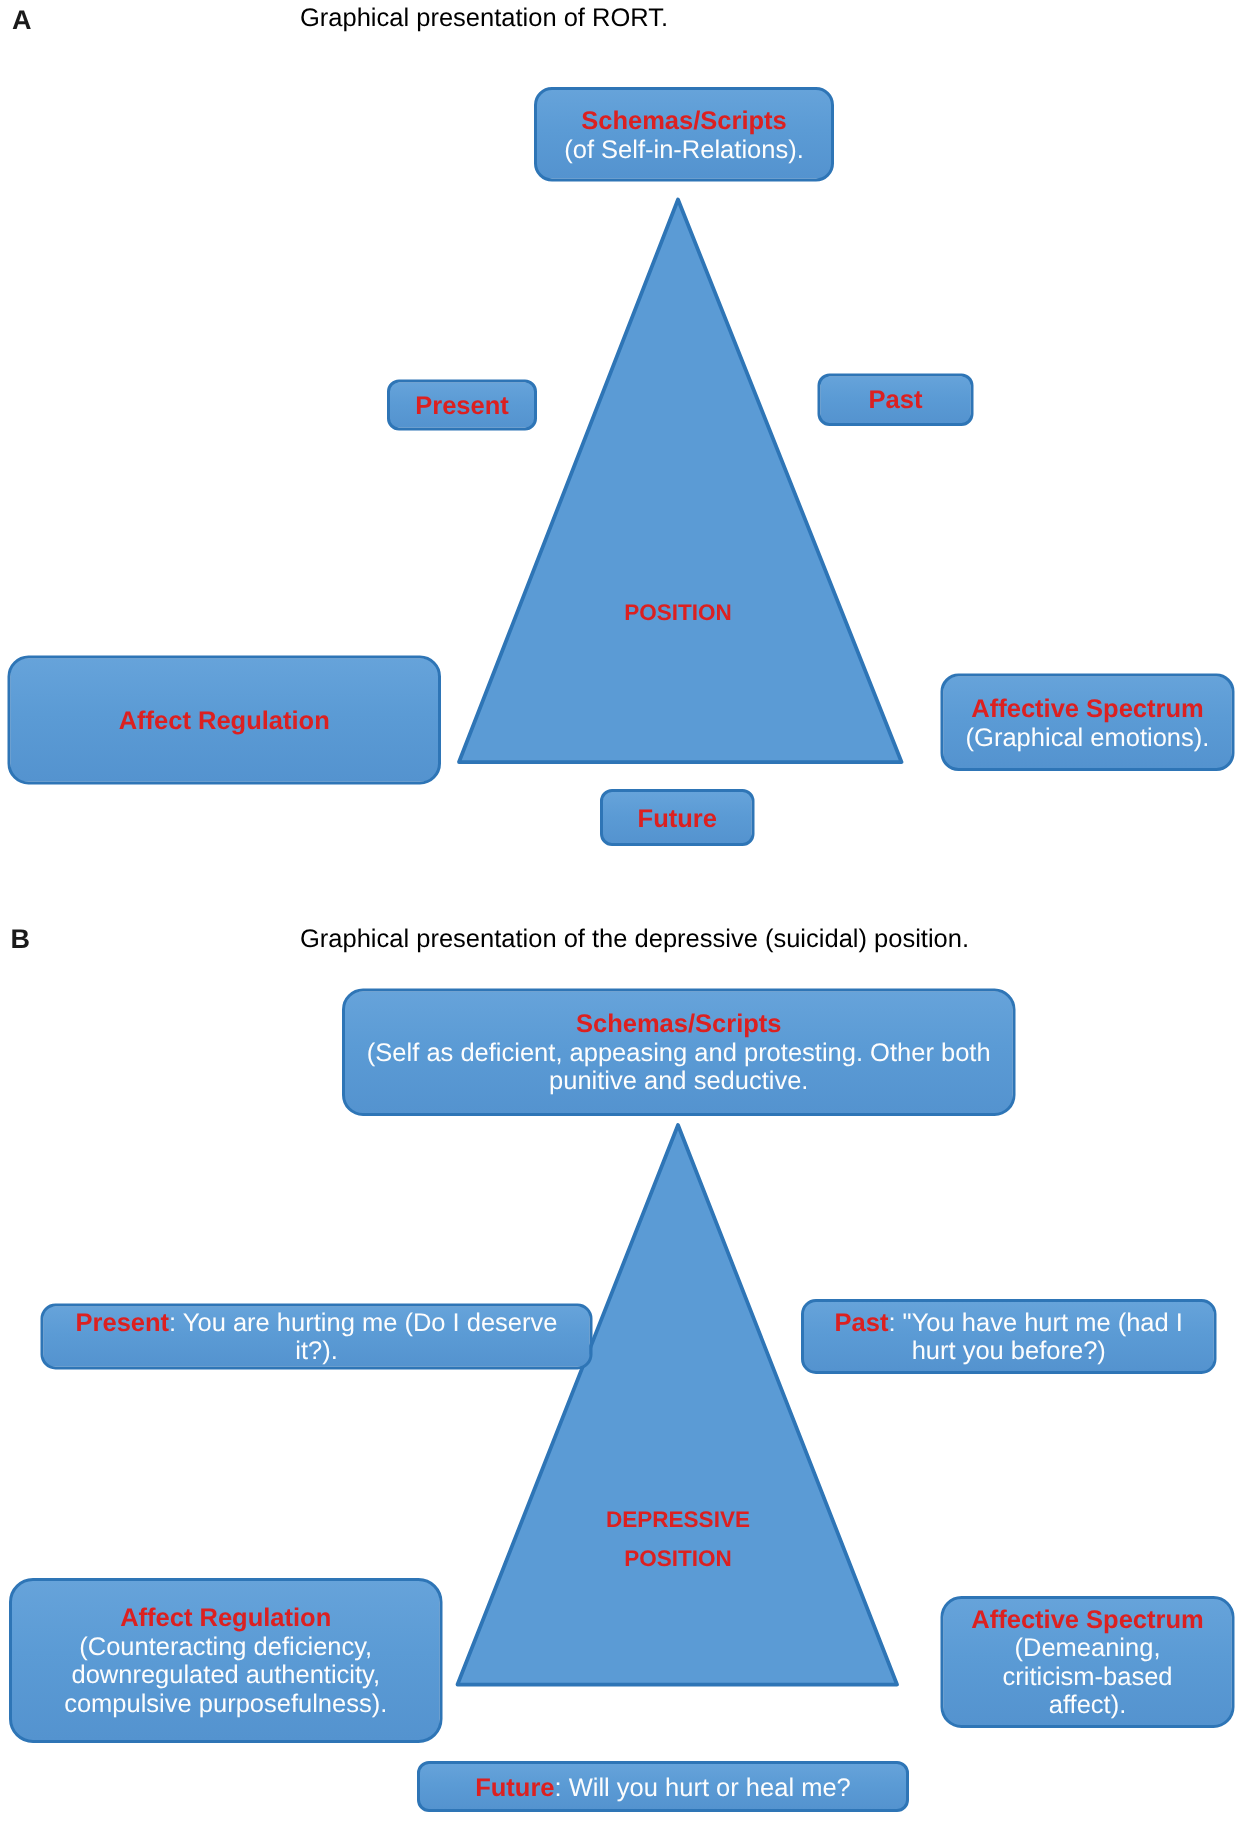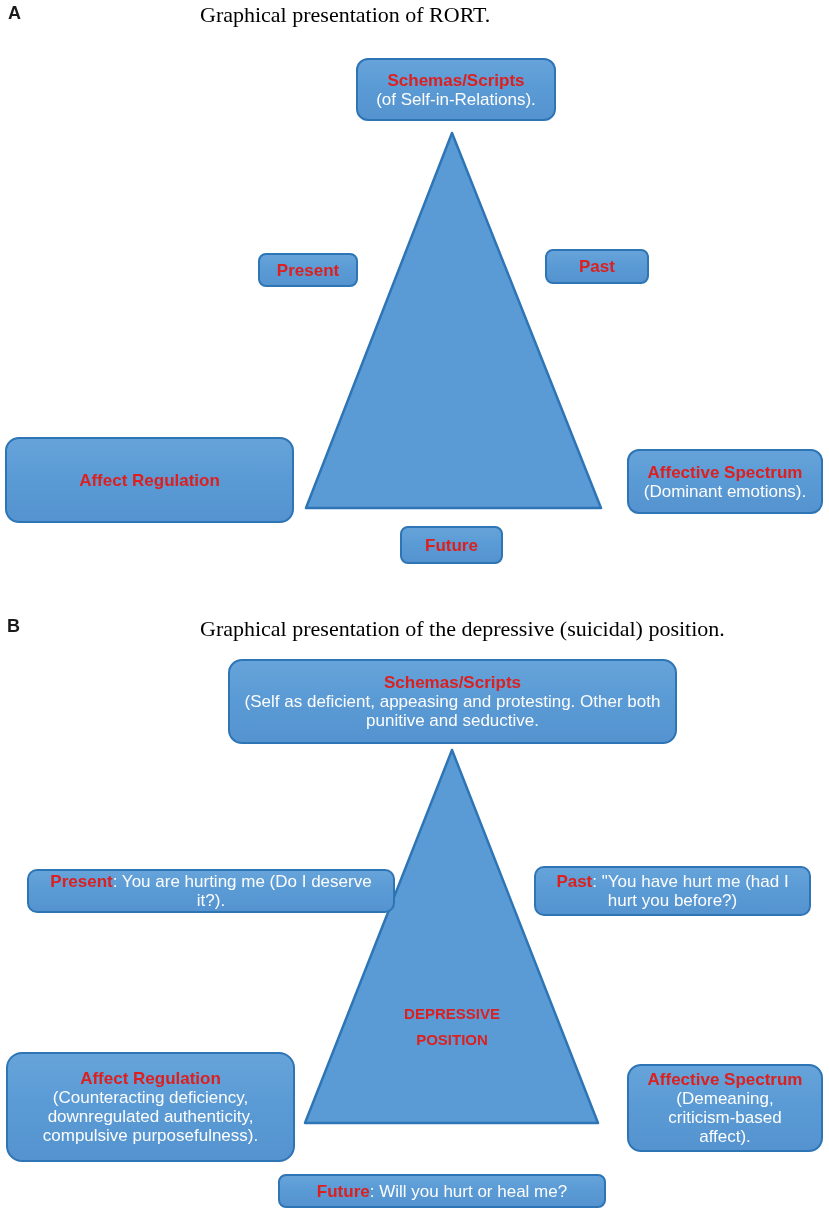--- a/index.html
+++ b/index.html
@@ -12,22 +12,22 @@
   }
   .panel-label{
     position:absolute;
     font-family:"Liberation Sans",sans-serif;
     font-weight:700;
     font-size:18px;
     color:#1a1a1a;
   }
   .fig-title{
     position:absolute;
-    font-family:Liberation Serif, serif;
-    font-size:22px;
+    font-family:Liberation Sans, sans-serif;
+    font-size:17px;
     color:#000000;
     white-space:nowrap;
   }
   .box{
     position:absolute;
     background:linear-gradient(180deg,#66a3da 0%,#5b9bd5 45%,#5493cf 100%);
     border:2px solid #2e75b6;
     box-sizing:border-box;
     display:flex;
     flex-direction:column;
@@ -62,41 +62,42 @@
 <div id="canvas">
 
   <div class="panel-label" style="left:8px;top:3px;">A</div>
 
   <div class="fig-title" style="left:200px;top:2px;">Graphical presentation of RORT.</div>
 
   <svg class="tri" style="left:300px;top:127px;" width="308" height="388" viewBox="0 0 308 388">
     <polygon points="152,6 301,381 6,381" fill="#5b9bd5" stroke="#2e75b6" stroke-width="2.5" stroke-linejoin="round"></polygon>
   </svg>
 
+  <div class="tri-label" style="left:352px;top:396px;width:200px;">POSITION</div>
 
   <div class="box" style="left:356px;top:58px;width:200px;height:63px;border-radius:12px;">
     <div class="h">Schemas/Scripts</div>
     <div class="b">(of Self-in-Relations).</div>
   </div>
 
   <div class="box" style="left:258px;top:253px;width:100px;height:34px;border-radius:8px;">
     <div class="h">Present</div>
   </div>
 
   <div class="box" style="left:545px;top:249px;width:104px;height:35px;border-radius:8px;">
     <div class="h">Past</div>
   </div>
 
   <div class="box" style="left:5px;top:437px;width:289px;height:86px;border-radius:14px;">
     <div class="h">Affect Regulation</div>
   </div>
 
   <div class="box" style="left:627px;top:449px;width:196px;height:65px;border-radius:12px;">
     <div class="h">Affective Spectrum</div>
-    <div class="b">(Dominant emotions).</div>
+    <div class="b">(Graphical emotions).</div>
   </div>
 
   <div class="box" style="left:400px;top:526px;width:103px;height:38px;border-radius:8px;">
     <div class="h">Future</div>
   </div>
 
   <div class="panel-label" style="left:7px;top:616px;">B</div>
 
   <div class="fig-title" style="left:200px;top:616px;">Graphical presentation of the depressive (suicidal) position.</div>
 

